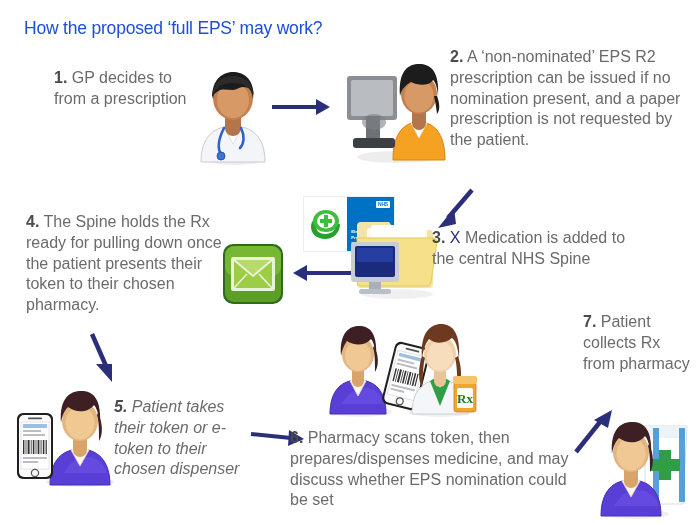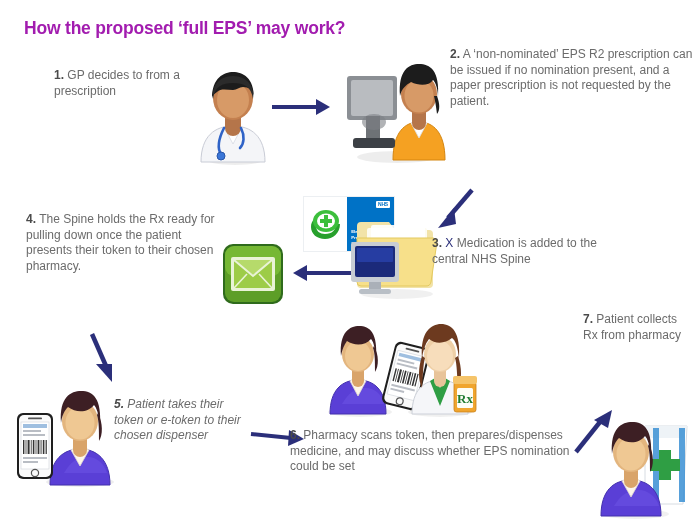--- a/index.html
+++ b/index.html
@@ -20,29 +20,29 @@
     width: 700px;
     height: 525px;
   }
   .abs { position: absolute; }
 
   
   #title {
     left: 24px;
     top: 18px;
     font-size: 17.5px;
-    font-weight: bold;
-    color: #a21caf;
+    font-weight: normal;
+    color: #1d4ed8;
     letter-spacing: -0.2px;
     white-space: nowrap;
   }
 
   
   .step-text {
-    font-size: 12px;
+    font-size: 16px;
     line-height: 1.30;
     color: #6b6b6b;
   }
   .step-text b {
     color: #4a4a4a;
     font-weight: bold;
   }
   .xmark { color: #2b2f7a; }
 
   
@@ -209,21 +209,21 @@
       <path d="M12 30 h76 a4 4 0 0 1 4 4 l-6 40 a5 5 0 0 1 -5 4 H16 a4 4 0 0 1 -4 -4 Z" fill="none" stroke="#e3c95f" stroke-width="1"></path>
 
       <rect x="6" y="34" width="48" height="40" rx="3" fill="#c8cdd3"></rect>
       <rect x="10" y="38" width="40" height="31" rx="2" fill="#1b2a7a"></rect>
       <rect x="12" y="40" width="36" height="14" rx="1" fill="#2b44b0" opacity="0.75"></rect>
       <rect x="24" y="74" width="12" height="8" fill="#aab0b8"></rect>
       <rect x="14" y="81" width="32" height="5" rx="2.5" fill="#b9bfc6"></rect>
     </svg>
   </div>
 
-  <div class="abs step-text" style="left:432px; top:236px; width:200px;">
+  <div class="abs step-text" style="left:432px; top:228px; width:200px;">
     <b>3.</b>
     <span class="xmark">X</span>
     <span>Medication is added to the central NHS Spine</span>
   </div>
 
   <div class="abs arrow" style="left:291px; top:262px;">
     <svg width="62" height="22" viewBox="0 0 62 22">
       <line x1="14" y1="11" x2="60" y2="11" stroke="#2b2f7a" stroke-width="4"></line>
       <polygon points="16,3 2,11 16,19" fill="#2b2f7a"></polygon>
     </svg>

